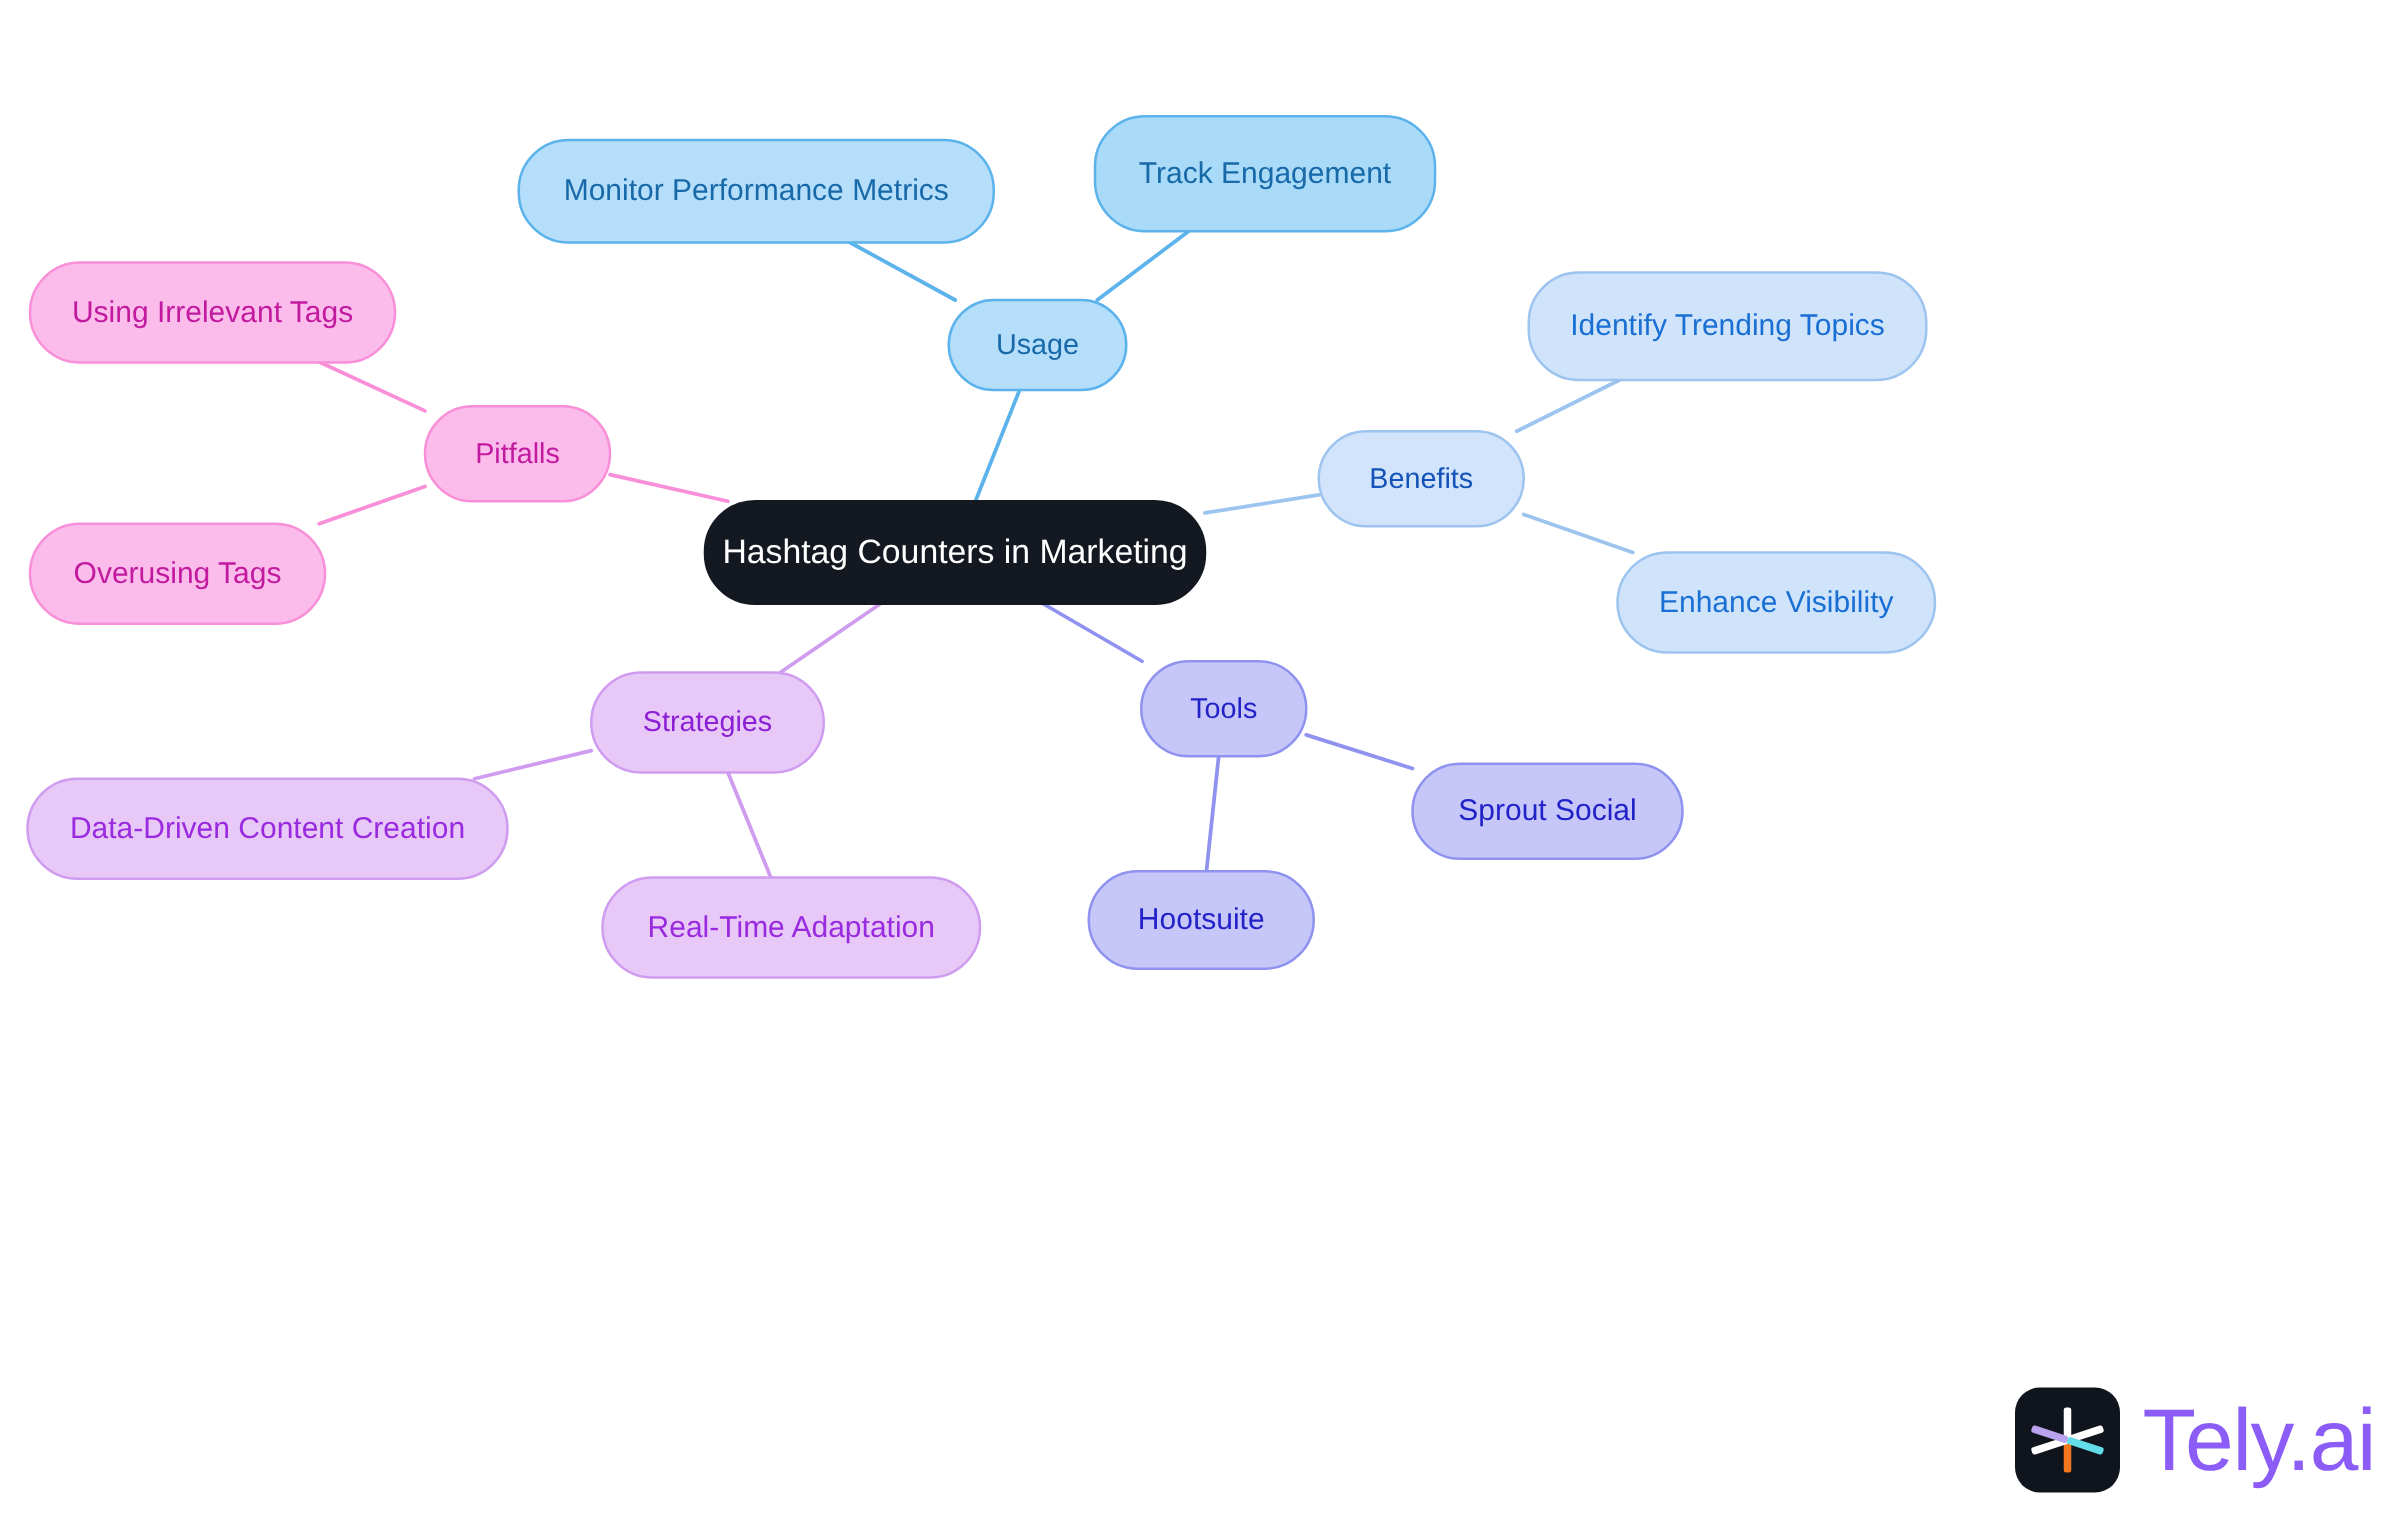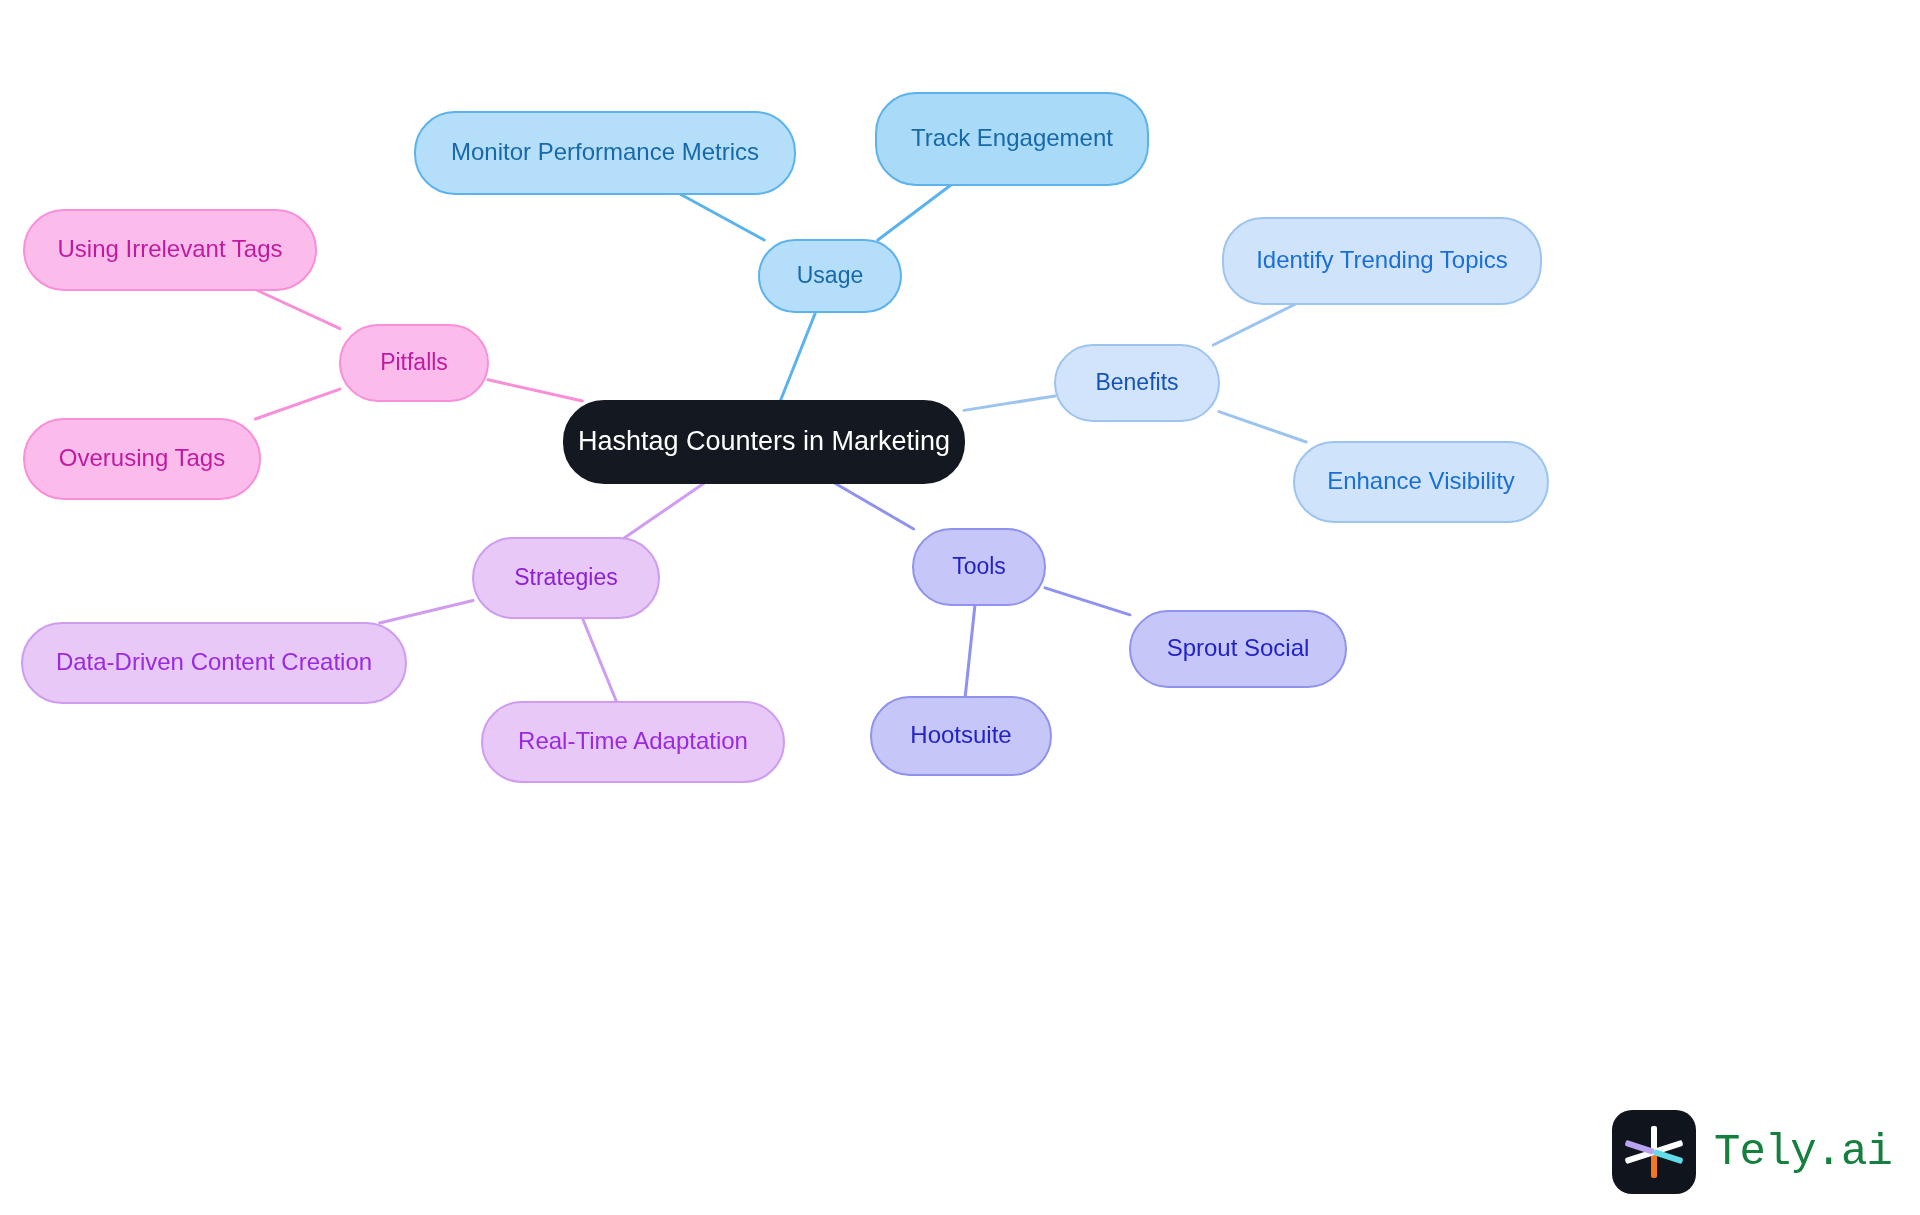--- a/index.html
+++ b/index.html
@@ -90,24 +90,24 @@
     transform-origin: 100% 50%;
     transform: translate(-100%, -50%) rotate(18deg);
   }
   .ray.d-se {
     width: 30px; height: 6px;
     background: #62dce8;
     transform-origin: 0% 50%;
     transform: translate(0%, -50%) rotate(18deg);
   }
   #logo-text {
-    font-family: Liberation Mono, monospace;
-    font-size: 44px;
+    font-family: Liberation Sans, sans-serif;
+    font-size: 70px;
     font-weight: 400;
-    color: #15803d;
+    color: #8b5cf6;
     letter-spacing: -1px;
     line-height: 1;
     white-space: nowrap;
   }
 </style>
 </head>
 <body>
 
 <div id="canvas">
   <svg id="mindmap" viewBox="0 0 1920 1215">

